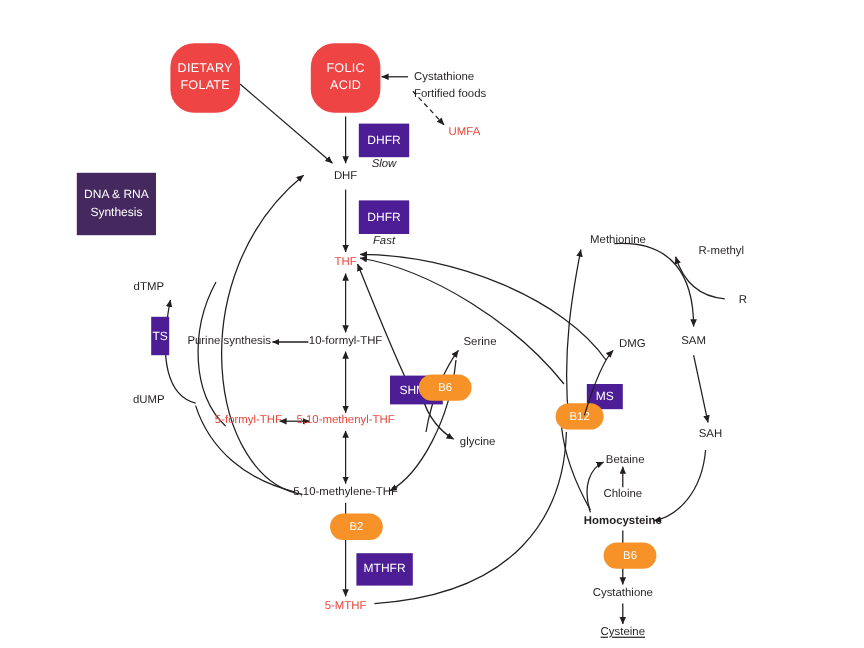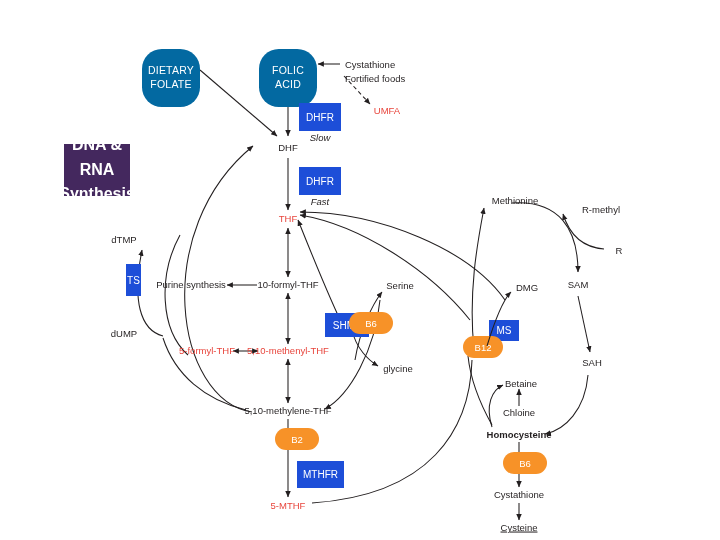--- a/index.html
+++ b/index.html
@@ -6,33 +6,33 @@
   body{width:720px;height:540px;overflow:hidden;
        font-family:"Liberation Sans","DejaVu Sans",sans-serif;}
   #stage{position:relative;width:720px;height:540px;background:#fff;}
   svg.layer{position:absolute;left:0;top:0;width:720px;height:540px;}
   .node{position:absolute;white-space:nowrap;font-size:9.5px;color:#231f20;
         transform:translate(-50%,-50%);text-align:center;line-height:1.15;}
   .node.red{color:#e8453c;}
   .node.bold{font-weight:bold;}
   .node.ital{font-style:italic;}
   .node.left{transform:translate(0,-50%);text-align:left;}
-  .green-shape{position:absolute;background:#0369a1;border-radius:34%;
+  .green-shape{position:absolute;background:#ef4444;border-radius:34%;
      display:flex;align-items:center;justify-content:center;flex-direction:column;
-     color:#fff;font-size:10.5px;line-height:1.3;letter-spacing:.2px;margin-top:13px;}
+     color:#fff;font-size:10.5px;line-height:1.3;letter-spacing:.2px;}
   .purple-box{position:absolute;background:#44285e;color:#fff;
      display:flex;align-items:center;justify-content:center;flex-direction:column;
      text-align:center;line-height:1.55;}
-  .enz{position:absolute;background:#1d4ed8;color:#fff;font-size:10px;
+  .enz{position:absolute;background:#4c1d95;color:#fff;font-size:10px;
      display:flex;align-items:center;justify-content:center;}
   .vit{position:absolute;background:#f79228;color:#fff;font-size:9.5px;
      border-radius:999px;display:flex;align-items:center;justify-content:center;}
   .mbox-title{font-size:11.5px;font-weight:bold;margin-bottom:12px;}
   .mbox-item{font-size:11px;}
-  .dna-box{font-size:16px;font-weight:bold;}
+  .dna-box{font-size:10px;}
 </style>
 </head>
 <body>
 
 <div id="stage">
 
   <svg class="layer" viewBox="0 0 720 540">
     <defs>
       <marker id="ah" markerWidth="7" markerHeight="7" refX="5.6" refY="2.6" orient="auto" markerUnits="strokeWidth">
         <path d="M0,0 L5.8,2.6 L0,5.2 z" fill="#231f20"></path>

